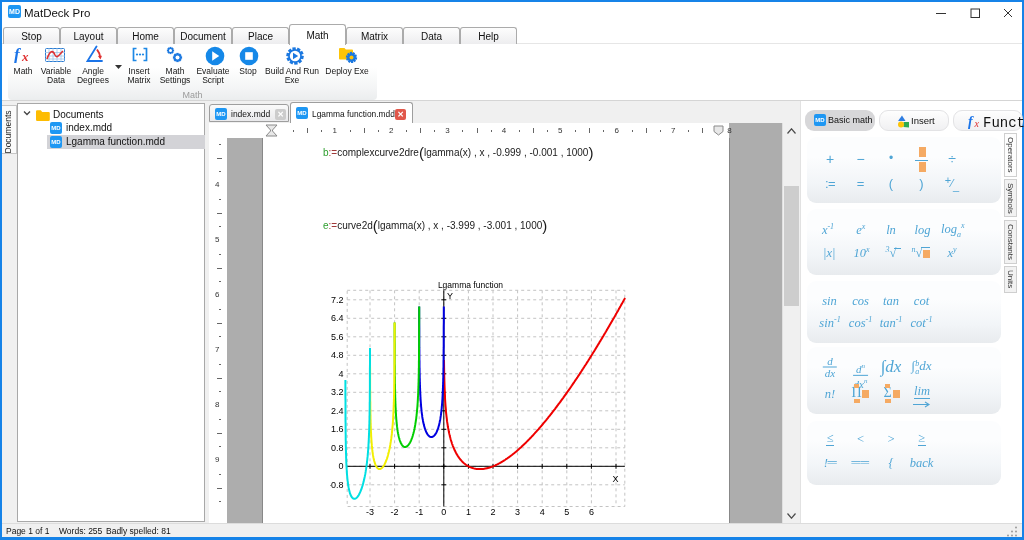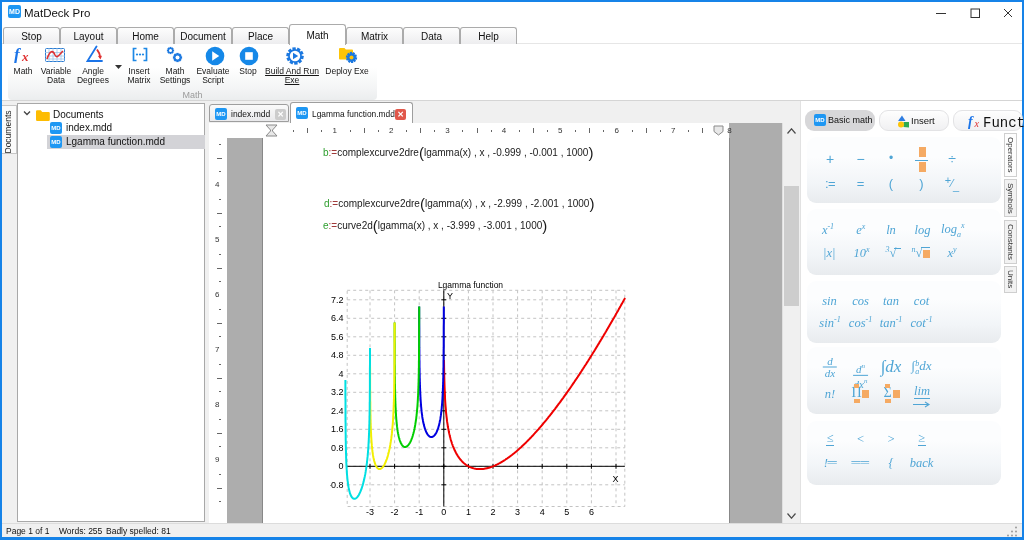--- a/index.html
+++ b/index.html
@@ -197,21 +197,21 @@
           <line x1="10" y1="10" x2="2.12" y2="13.68"></line>
           <line x1="10" y1="10" x2="1.46" y2="8.34"></line>
           <line x1="10" y1="10" x2="4.07" y2="3.64"></line>
           <line x1="10" y1="10" x2="8.94" y2="1.36"></line>
           <line x1="10" y1="10" x2="14.22" y2="2.39"></line>
           <line x1="10" y1="10" x2="17.88" y2="6.32"></line>
         </g>
 <circle cx="10" cy="10" r="5.2" fill="#fff"></circle>
         <path d="M8 6.7 L13.2 10 L8 13.3 Z" fill="#1b78e0"></path>
       </svg>
-<div class="icolab" style="left:241px;width:86px;text-decoration:underline;">Build And Run<br>Exe</div>
+<div class="icolab" style="left:241px;width:86px;">Build And Run<br>Exe</div>
 <svg class="icon" style="left:331px;top:2px" width="19" height="16" viewBox="0 0 19 16">
 <path d="M0 2 a1 1 0 0 1 1 -1 h4.5 l1.3 1.5 h6.2 a1 1 0 0 1 1 1 v8 a1 1 0 0 1 -1 1 h-12 a1 1 0 0 1 -1 -1 z" fill="#fdc408"></path>
 <g>
           <circle cx="12.5" cy="10.5" r="4.3" fill="#1b78e0"></circle>
           <g stroke="#1b78e0" stroke-width="2.2">
             <line x1="12.5" y1="10.5" x2="18.00" y2="11.57"></line>
             <line x1="12.5" y1="10.5" x2="16.32" y2="14.60"></line>
             <line x1="12.5" y1="10.5" x2="13.18" y2="16.06"></line>
             <line x1="12.5" y1="10.5" x2="9.79" y2="15.40"></line>
             <line x1="12.5" y1="10.5" x2="7.42" y2="12.87"></line>
@@ -325,21 +325,20 @@
 <div class="tick" style="left:10px;top:253.2px;width:2px;height:1px;"></div>
 <div class="tick" style="left:10px;top:280.8px;width:2px;height:1px;"></div>
 <div class="tick" style="left:10px;top:308.2px;width:2px;height:1px;"></div>
 <div class="tick" style="left:10px;top:335.8px;width:2px;height:1px;"></div>
 <div class="tick" style="left:10px;top:363.2px;width:2px;height:1px;"></div>
     </div>
 
   <div id="docbg">
     <div id="page">
       <div class="frm" style="left:60px;top:6px;"><span class="v">b</span><span class="a">:=</span>complexcurve2dre<span class="bp">(</span>lgamma(x) , x , -0.999 , -0.001 , 1000<span class="bp">)</span></div>
-<div class="frm" style="left:61px;top:56.5px;"><span class="v">d</span><span class="a">:=</span>complexcurve2dre<span class="bp">(</span>lgamma(x) , x , -2.999 , -2.001 , 1000<span class="bp">)</span></div>
 <div class="frm" style="left:60px;top:79px;"><span class="v">e</span><span class="a">:=</span>curve2d<span class="bp">(</span>lgamma(x) , x , -3.999 , -3.001 , 1000<span class="bp">)</span></div>
 <svg width="320" height="252" viewBox="0 0 320 252" style="position:absolute;left:67px;top:134px">
 <g fill="none" stroke="#c3c3c3" stroke-width="1" stroke-dasharray="3 3">
 <rect x="17.2" y="18.3" width="277.6" height="216.2"></rect>
 <line x1="40.0" y1="18.3" x2="40.0" y2="234.5"></line>
 <line x1="64.6" y1="18.3" x2="64.6" y2="234.5"></line>
 <line x1="89.2" y1="18.3" x2="89.2" y2="234.5"></line>
 <line x1="113.8" y1="18.3" x2="113.8" y2="234.5"></line>
 <line x1="138.4" y1="18.3" x2="138.4" y2="234.5"></line>
 <line x1="163.0" y1="18.3" x2="163.0" y2="234.5"></line>

